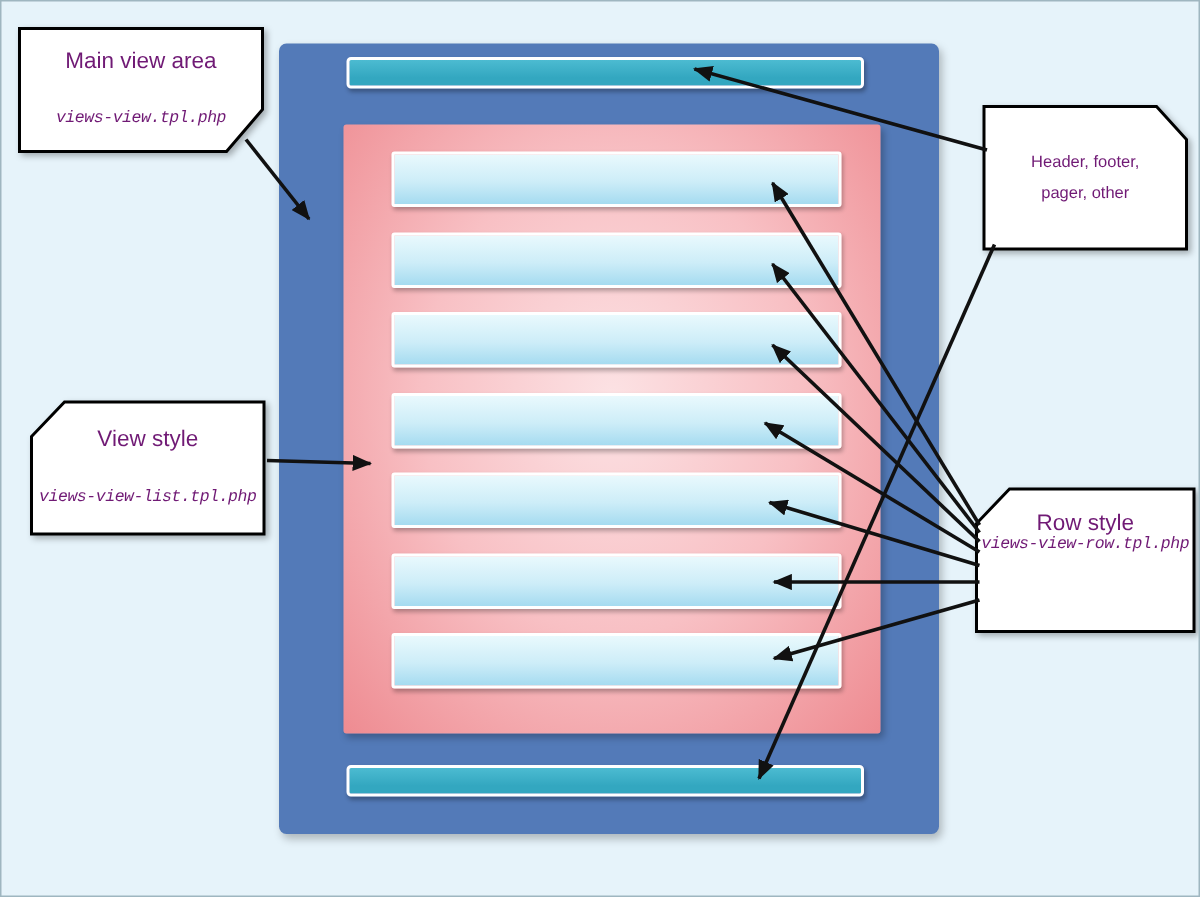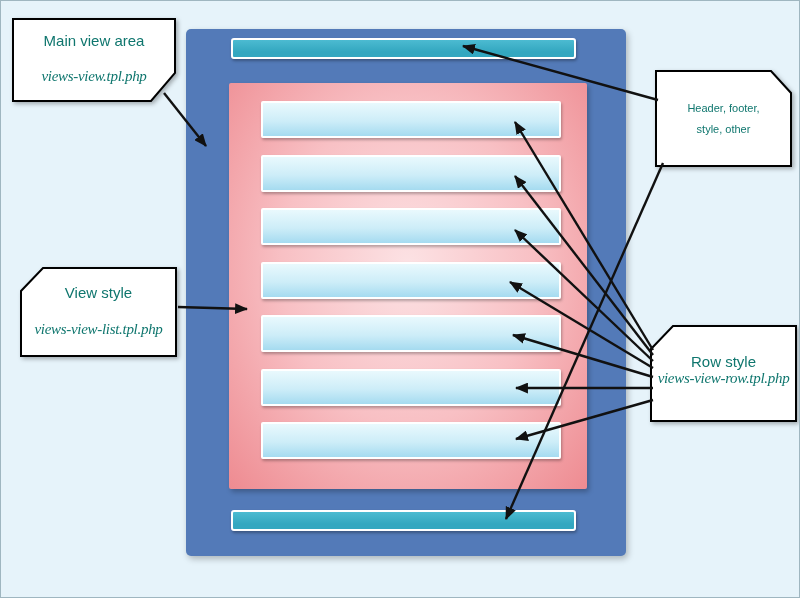--- a/index.html
+++ b/index.html
@@ -93,28 +93,28 @@
   #arrowhead path { fill: var(--arrow, #111111); }
 
   
   .callout-text {
     position: absolute;
     box-sizing: border-box;
     display: flex;
     flex-direction: column;
     align-items: center;
     text-align: center;
-    color: #0f766e;
+    color: #701a75;
   }
   .callout-title { font-size: 15px; }
   .callout-line  { font-size: 11px; line-height: 21px; }
   .callout-file {
-    font-family: Liberation Serif, serif;
+    font-family: Liberation Mono, monospace;
     font-style: italic;
-    font-size: 15px;
+    font-size: 11px;
     letter-spacing: -0.3px;
     white-space: nowrap;
   }
 </style>
 </head>
 <body>
 
 <div class="page">
 
   <div class="main-area"></div>
@@ -164,21 +164,21 @@
     <div class="callout-file">views-view.tpl.php</div>
   </div>
 
   <div class="callout-text" style="left:20px; top:267px; width:155px; height:88px; justify-content:space-between; padding:16px 4px 18px;">
     <div class="callout-title">View style</div>
     <div class="callout-file">views-view-list.tpl.php</div>
   </div>
 
   <div class="callout-text" style="left:655px; top:70px; width:135px; height:95px; justify-content:center;">
     <div class="callout-line">Header, footer,</div>
-    <div class="callout-line">style, other</div>
+    <div class="callout-line">pager, other</div>
   </div>
 
-  <div class="callout-text" style="left:650px; top:325px; width:145px; height:95px; justify-content:center; padding:14px 4px 22px;">
+  <div class="callout-text" style="left:650px; top:325px; width:145px; height:95px; justify-content:flex-start; padding:14px 4px 22px;">
     <div class="callout-title">Row style</div>
     <div class="callout-file">views-view-row.tpl.php</div>
   </div>
 
 </div>
 
 </body></html>

